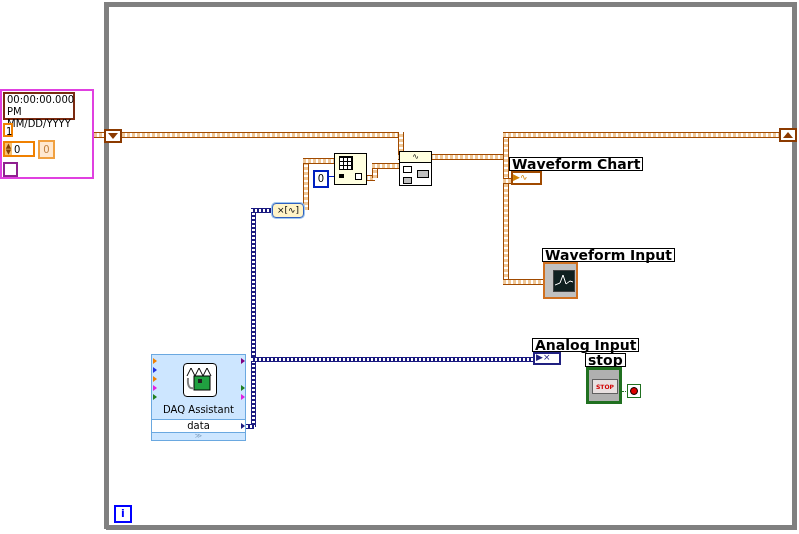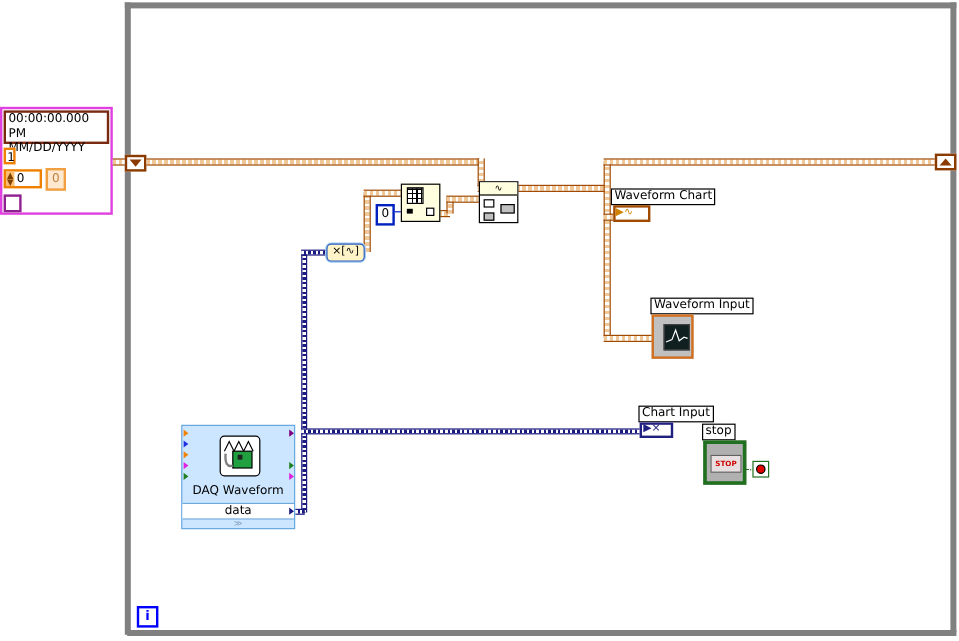--- a/index.html
+++ b/index.html
@@ -17,28 +17,28 @@
   .sr-left .tri{border-top:6px solid #8b3a00;}
   .sr-right .tri{border-bottom:6px solid #8b3a00;}
   .sr-left{left:104px;top:129px;}
   .sr-right{left:779px;top:128px;}
   .w-o-h{height:4px;border-top:1px solid #a04a00;border-bottom:1px solid #a04a00;background:repeating-linear-gradient(90deg,#f0c898 0 3px,#fff 3px 5px);}
   .w-o-v{width:4px;border-left:1px solid #a04a00;border-right:1px solid #a04a00;background:repeating-linear-gradient(0deg,#f0c898 0 3px,#fff 3px 5px);}
   .w-b-h{height:3px;border-top:1px solid #1a1a80;border-bottom:1px solid #1a1a80;background:repeating-linear-gradient(90deg,#ffffff 0 2px,#1a1a80 2px 4px);}
   .w-b-v{width:3px;border-left:1px solid #1a1a80;border-right:1px solid #1a1a80;background:repeating-linear-gradient(0deg,#ffffff 0 2px,#1a1a80 2px 4px);}
   
   .cluster{left:0;top:89px;width:94px;height:90px;border:2px solid #e040e0;background:#fff;box-sizing:border-box;}
-  .ts{left:3px;top:92px;width:88px;height:28px;border:2px solid #7a2a10;box-sizing:border-box;font-size:10px;line-height:12px;padding-left:2px;color:#000;background:#fff;}
+  .ts{left:3px;top:92px;width:72px;height:28px;border:2px solid #7a2a10;box-sizing:border-box;font-size:10px;line-height:12px;padding-left:2px;color:#000;background:#fff;}
   .num1{left:3px;top:123px;width:10px;height:14px;border:2px solid #f08000;font-size:10px;line-height:13px;padding-left:1px;box-sizing:border-box;background:#fff;}
   .numctl{left:3px;top:141px;width:32px;height:16px;border:2px solid #f08000;box-sizing:border-box;background:#fff;font-size:10px;line-height:13px;display:flex;}
   .numctl .arr{width:7px;background:#f8c070;font-size:7px;line-height:6px;color:#804000;text-align:center;}
   .numind{left:38px;top:140px;width:17px;height:19px;border:2px solid #f0a040;box-sizing:border-box;background:#ffe8d0;font-size:10px;color:#c08040;text-align:center;line-height:15px;}
   .boolbox{left:3px;top:162px;width:15px;height:15px;border:2px solid #902090;box-sizing:border-box;background:#fff;}
   
-  .label{background:#fff;border:1px solid #000;font-size:10px;line-height:12px;padding:0 2px;white-space:nowrap;color:#000;}
+  .label{background:#fff;border:1px solid #000;font-size:14px;line-height:12px;padding:0 2px;white-space:nowrap;color:#000;font-weight:bold;}
   .ctrl-const{left:313px;top:170px;width:12px;height:14px;border:2px solid #0020c0;background:#fff;font-size:10px;color:#000;text-align:center;line-height:13px;box-sizing:content-box;}
   .arrfn{left:334px;top:153px;width:31px;height:30px;border:1px solid #000;background:#ffffe0;}
   .wfmfn{left:399px;top:151px;width:31px;height:33px;border:1px solid #000;background:#fff;}
   .wfmfn .hdr{height:10px;border-bottom:1px solid #000;background:#ffffe0;font-size:8px;text-align:center;line-height:10px;color:#000;}
   .conv{left:272px;top:203px;width:30px;height:13px;border:1px solid #3060c0;border-radius:4px;background:#fff4c8;font-size:9px;line-height:12px;text-align:center;color:#000;box-shadow:0 0 0 1px #a0c8f0;}
   .chart-term{left:511px;top:171px;width:31px;height:14px;border:2px solid #a04a00;background:#fff;box-sizing:border-box;}
   .graph-term{left:543px;top:262px;width:35px;height:37px;border:2px solid #d07020;background:#c0c0c0;box-sizing:border-box;}
   .graph-term .scr{position:absolute;left:8px;top:6px;width:20px;height:20px;background:#102020;border:1px solid #404040;}
   .ai-term{left:533px;top:352px;width:28px;height:13px;border:2px solid #202080;background:#fff;box-sizing:border-box;}
   .stop-term{left:586px;top:367px;width:36px;height:37px;border:3px solid #207020;background:#b0b0b0;box-sizing:border-box;}
@@ -131,21 +131,21 @@
 
 <div class="abs label" style="left:542px;top:248px;">Waveform Input</div>
 <div class="abs graph-term">
   <div class="scr">
     <svg width="20" height="20">
         <polyline points="1,14 6,12 9,4 12,13 16,10 19,11" fill="none" stroke="#fff" stroke-width="1"></polyline>
       </svg>
   </div>
 </div>
 
-<div class="abs label" style="left:532px;top:338px;">Chart Input</div>
+<div class="abs label" style="left:532px;top:338px;">Analog Input</div>
 <div class="abs ai-term">
   <span style="position:absolute;left:1px;top:-2px;font-size:9px;color:#202080;white-space:nowrap;">▶⨯</span>
 </div>
 
 <div class="abs label" style="left:585px;top:353px;">stop</div>
 <div class="abs stop-term">
   <div class="stop-btn">STOP</div>
 </div>
 <div class="abs" style="left:622px;top:391px;width:6px;height:0;border-top:1px dotted #207020;"></div>
 <div class="abs stop-cond">
@@ -162,19 +162,19 @@
   <span class="pin" style="left:89px;top:30px;border-left-color:#208020;"></span>
   <span class="pin" style="left:89px;top:39px;border-left-color:#e020e0;"></span>
   <div class="icon">
     <svg width="32" height="32">
       <polyline points="3,12 7,4 11,12 15,4 19,12 23,4 27,12" fill="none" stroke="#000" stroke-width="1"></polyline>
       <rect x="10" y="12" width="16" height="14" fill="#20a040" stroke="#000" stroke-width="1"></rect>
       <rect x="14" y="15" width="4" height="4" fill="#202020"></rect>
       <path d="M4 14 Q3 26 10 24" fill="none" stroke="#808080" stroke-width="2"></path>
     </svg>
   </div>
-  <div class="title">DAQ Waveform</div>
+  <div class="title">DAQ Assistant</div>
   <div class="row">
     <span>data</span>
     <span class="pin" style="left:89px;top:3px;border-left-color:#1a1a80;"></span>
   </div>
   <div class="grow">≫</div>
 </div>
 
 </body></html>

